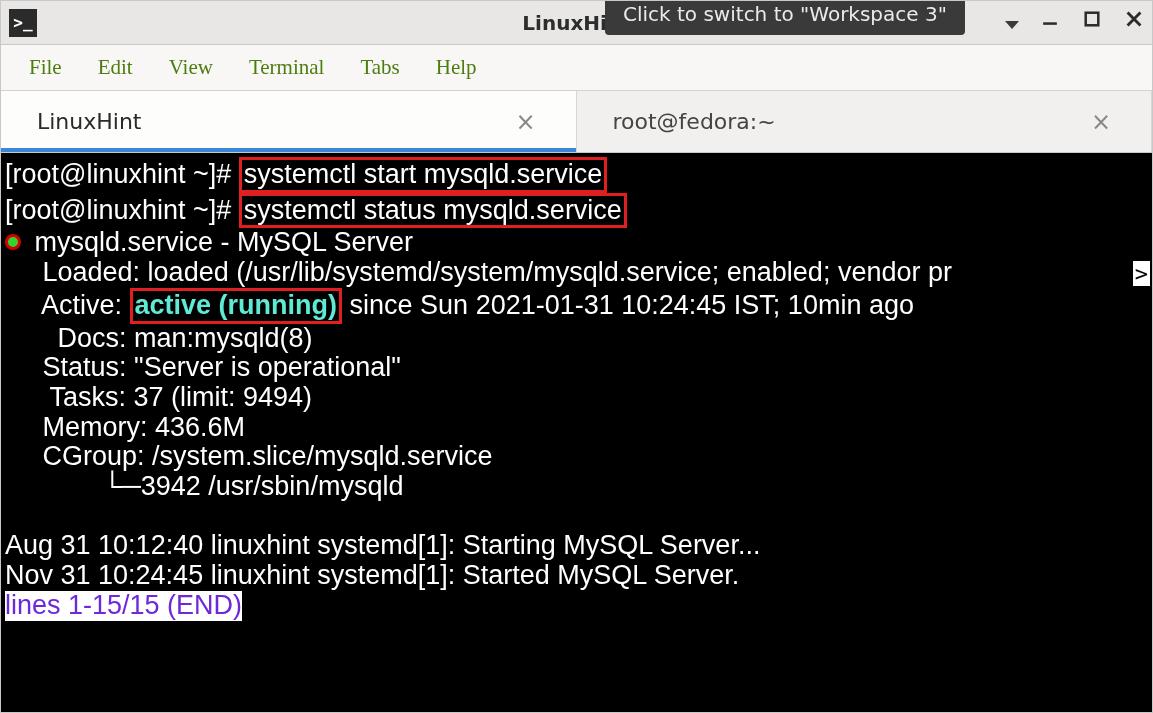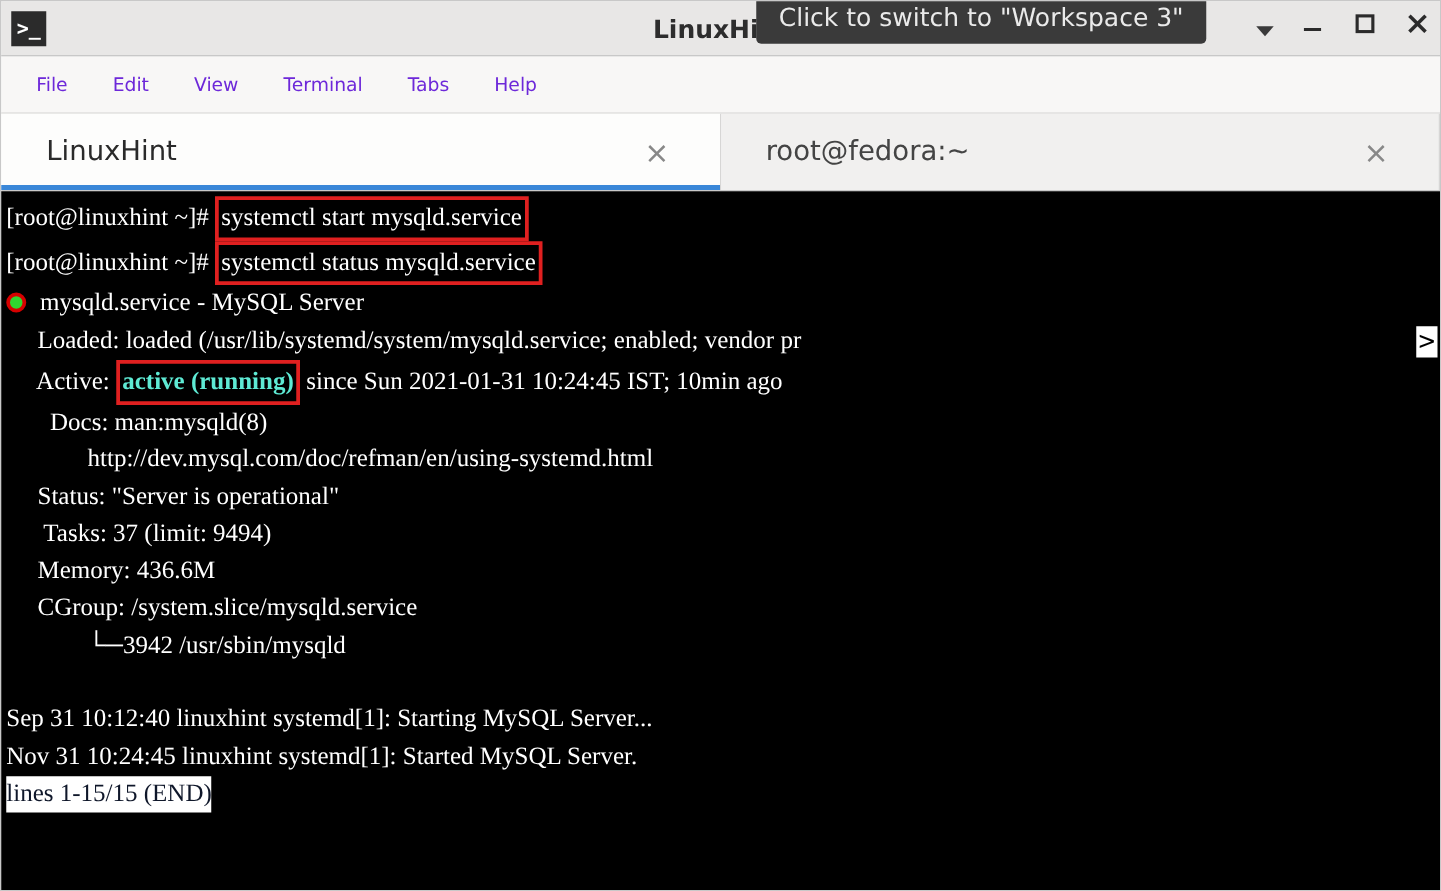--- a/index.html
+++ b/index.html
@@ -74,24 +74,25 @@
   
   .menubar {
     height: 46px;
     display: flex; align-items: center;
     padding: 0 10px;
     gap: 0;
     background: #f8f7f6;
     border-bottom: 1px solid #d4d3d2;
   }
   .menu-item {
-    font-size: 15px;
-    color: #6d28d9;
+    font-size: 21px;
+    color: #4d7c0f;
     padding: 6px 18px;
     cursor: pointer;
+    font-family: Liberation Serif, serif;
   }
 
   
   .tabbar {
     height: 62px;
     background: #f4f3f2;
     display: flex;
     align-items: stretch;
     border-bottom: 1px solid #c9c9c9;
   }
@@ -119,22 +120,22 @@
 
   
   .terminal {
     flex: 1;
     background: #000;
     padding: 4px 0 0 4px;
     position: relative;
     overflow: hidden;
   }
   .term-line {
-    font-family: Liberation Serif, serif;
-    font-size: 20px;
+    font-family: Liberation Sans, sans-serif;
+    font-size: 27px;
     line-height: 29.7px;
     color: #fff;
     white-space: pre;
   }
   .prompt { color: #fff; }
   .green { color: #5eead4; font-weight: bold; }
   .bullet {
     display: inline-block;
     width: 16px; height: 16px;
     border-radius: 50%;
@@ -144,21 +145,21 @@
     margin-right: 6px;
     position: relative; top: -2px;
   }
   .redbox {
     border: 3px solid #e02020;
     padding: 0 2px;
     display: inline-block;
   }
   .pager {
     background: #fff;
-    color: #0f172a;
+    color: #6d28d9;
     display: inline-block;
   }
   .right-indicator {
     position: absolute;
     right: 2px; top: 108px;
     background: #fff;
     color: #000;
     font-family: monospace;
     font-size: 22px;
     padding: 0 2px;
@@ -214,27 +215,26 @@
     </div>
   </div>
 
   <div class="terminal">
     <div class="term-line"><span class="prompt">[root@linuxhint ~]# </span><span class="redbox">systemctl start mysqld.service</span></div>
     <div class="term-line"><span class="prompt">[root@linuxhint ~]# </span><span class="redbox">systemctl status mysqld.service</span></div>
     <div class="term-line"><span class="bullet"></span><span> mysqld.service - MySQL Server</span></div>
     <div class="term-line">     Loaded: loaded (/usr/lib/systemd/system/mysqld.service; enabled; vendor pr</div>
     <div class="term-line"><span>     Active: </span><span class="redbox"><span class="green">active (running)</span></span><span> since Sun 2021-01-31 10:24:45 IST; 10min ago</span></div>
     <div class="term-line">       Docs: man:mysqld(8)</div>
-    <div class="term-line">             http://dev.mysql.com/doc/refman/en/using-systemd.html</div>
     <div class="term-line">     Status: "Server is operational"</div>
     <div class="term-line">      Tasks: 37 (limit: 9494)</div>
     <div class="term-line">     Memory: 436.6M</div>
     <div class="term-line">     CGroup: /system.slice/mysqld.service</div>
     <div class="term-line">             └─3942 /usr/sbin/mysqld</div>
     <div class="term-line"> </div>
-    <div class="term-line">Sep 31 10:12:40 linuxhint systemd[1]: Starting MySQL Server...</div>
+    <div class="term-line">Aug 31 10:12:40 linuxhint systemd[1]: Starting MySQL Server...</div>
     <div class="term-line">Nov 31 10:24:45 linuxhint systemd[1]: Started MySQL Server.</div>
     <div class="term-line"><span class="pager">lines 1-15/15 (END)</span></div>
 
     <div class="right-indicator">&gt;</div>
   </div>
 
 </div>
 
 </body></html>

